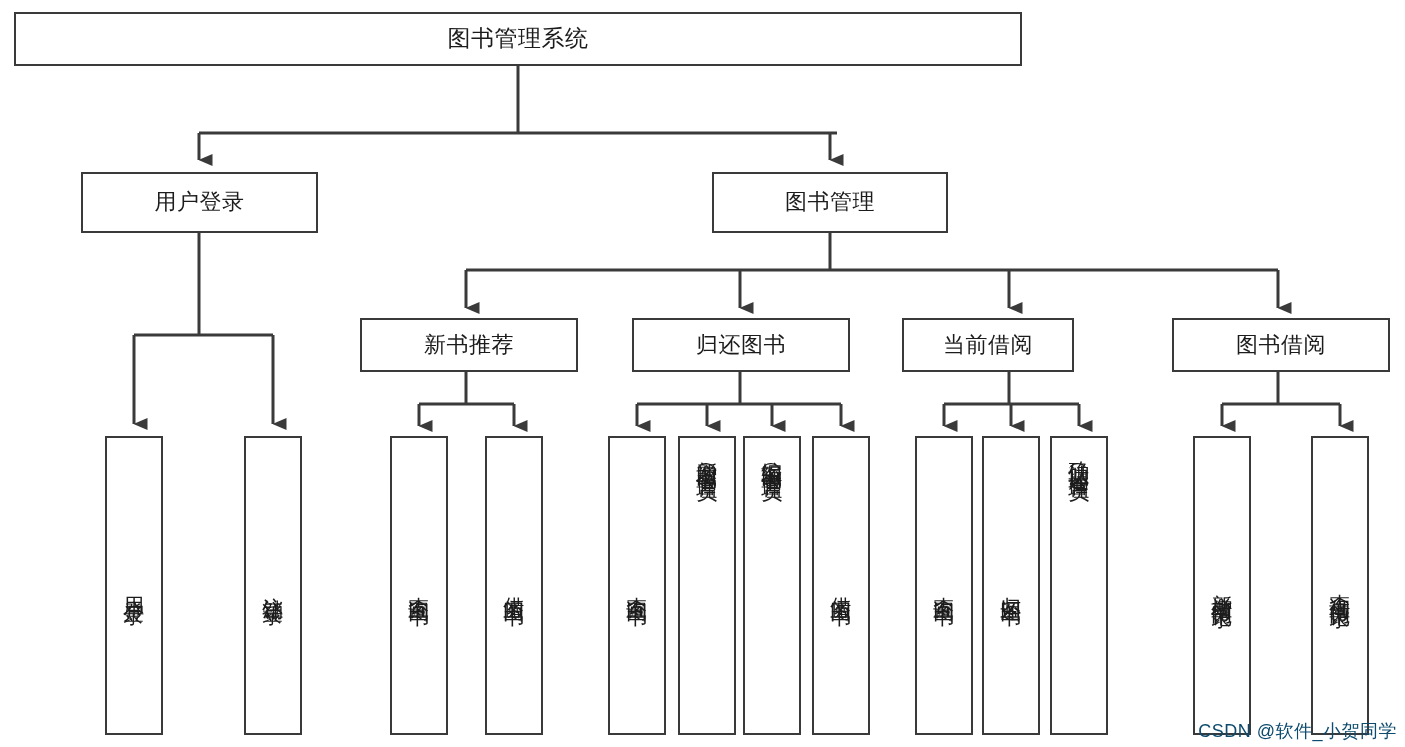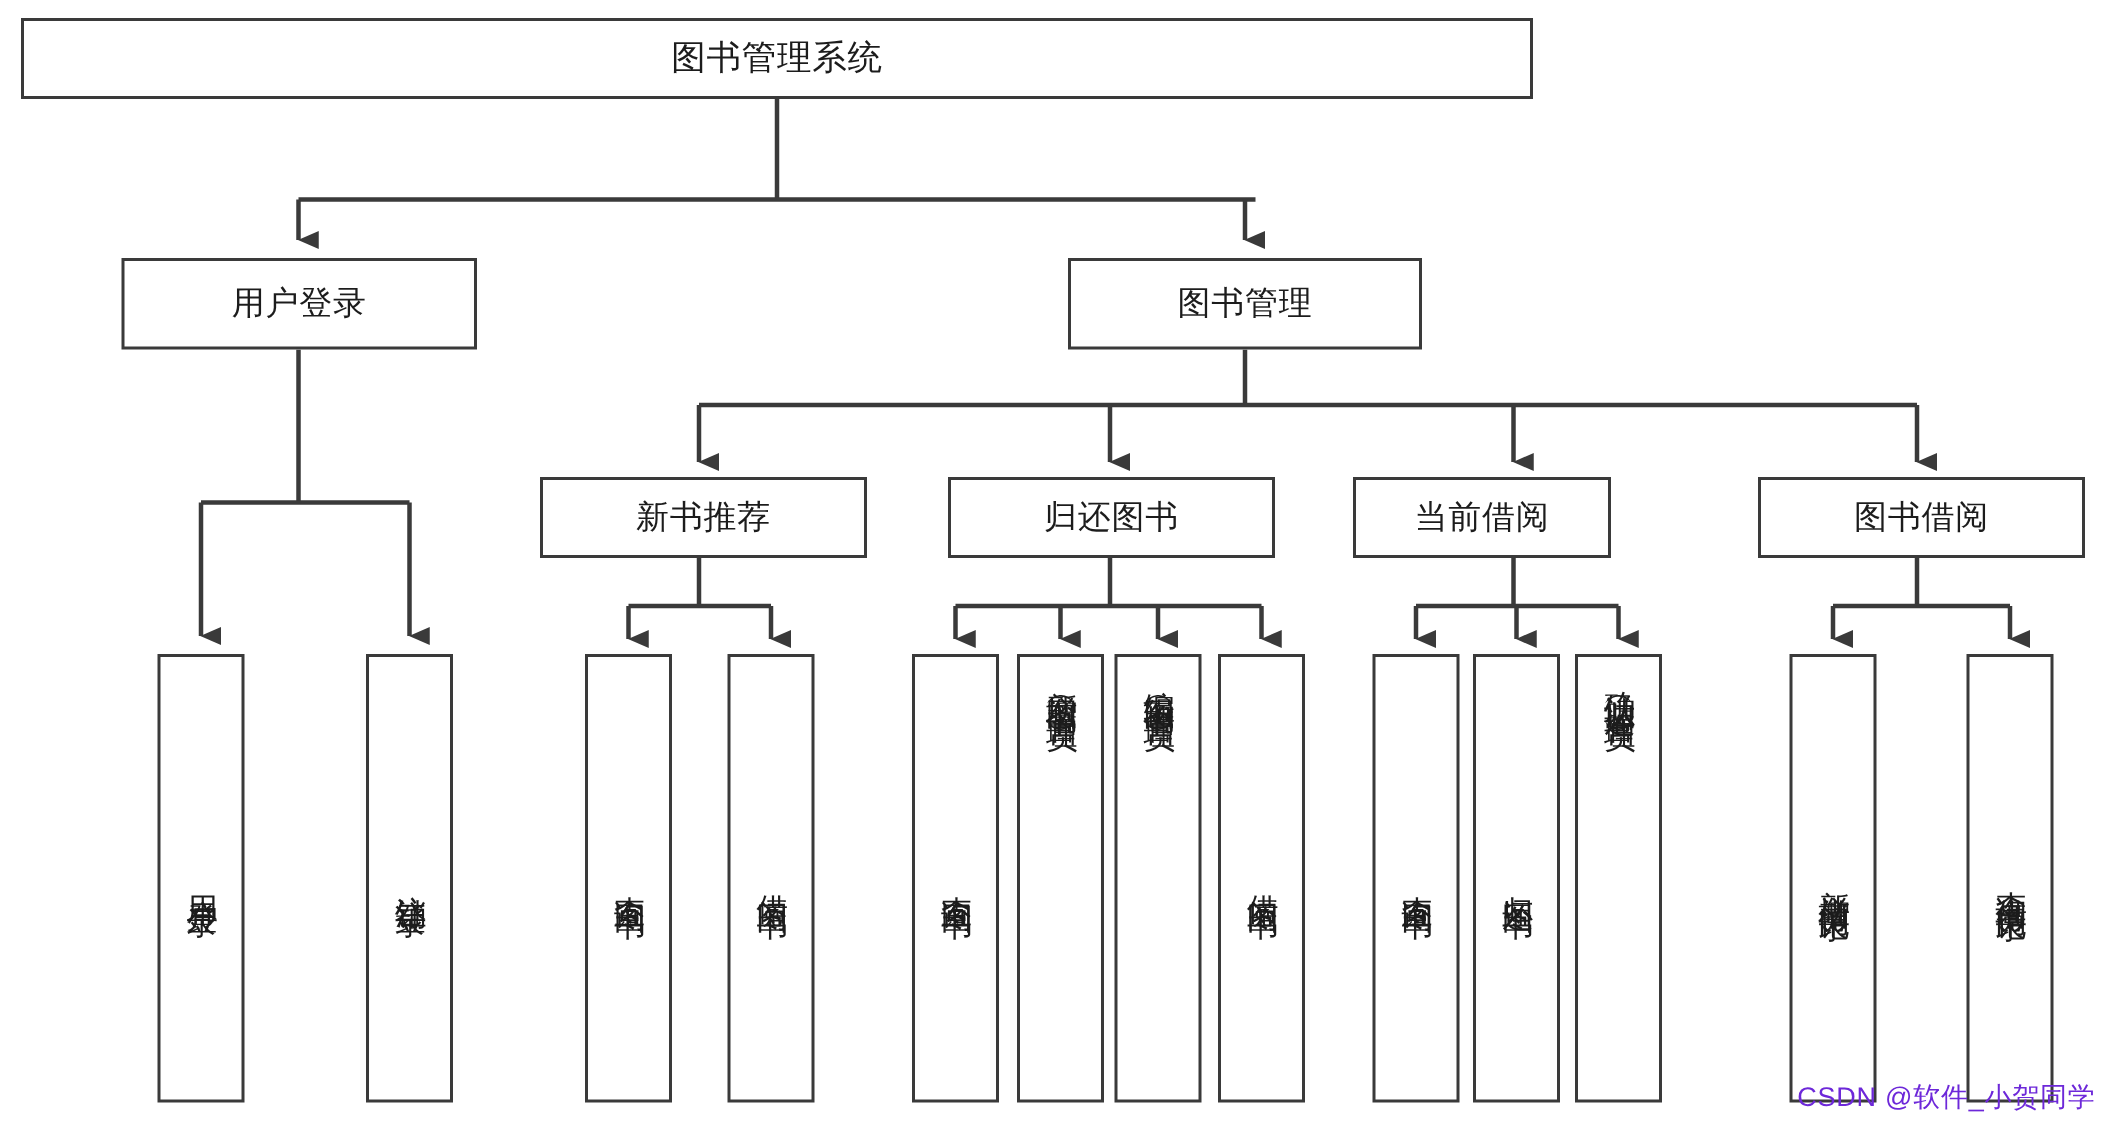--- a/index.html
+++ b/index.html
@@ -57,21 +57,21 @@
   .leaf {
     align-items: flex-start;
     justify-content: center;
   }
   .leaf.mid { align-items: center; }
   #watermark {
     position: absolute;
     right: 8px;
     bottom: 4px;
     font-size: 18px;
-    color: #6d28d9;
+    color: #0c4a6e;
     white-space: nowrap;
     letter-spacing: 0.5px;
   }
 </style>
 </head>
 <body>
 
 <div id="diagram-root">
 
   <svg id="edges-layer" viewBox="0 0 1405 747" width="1405" height="747" xmlns="http://www.w3.org/2000/svg">

